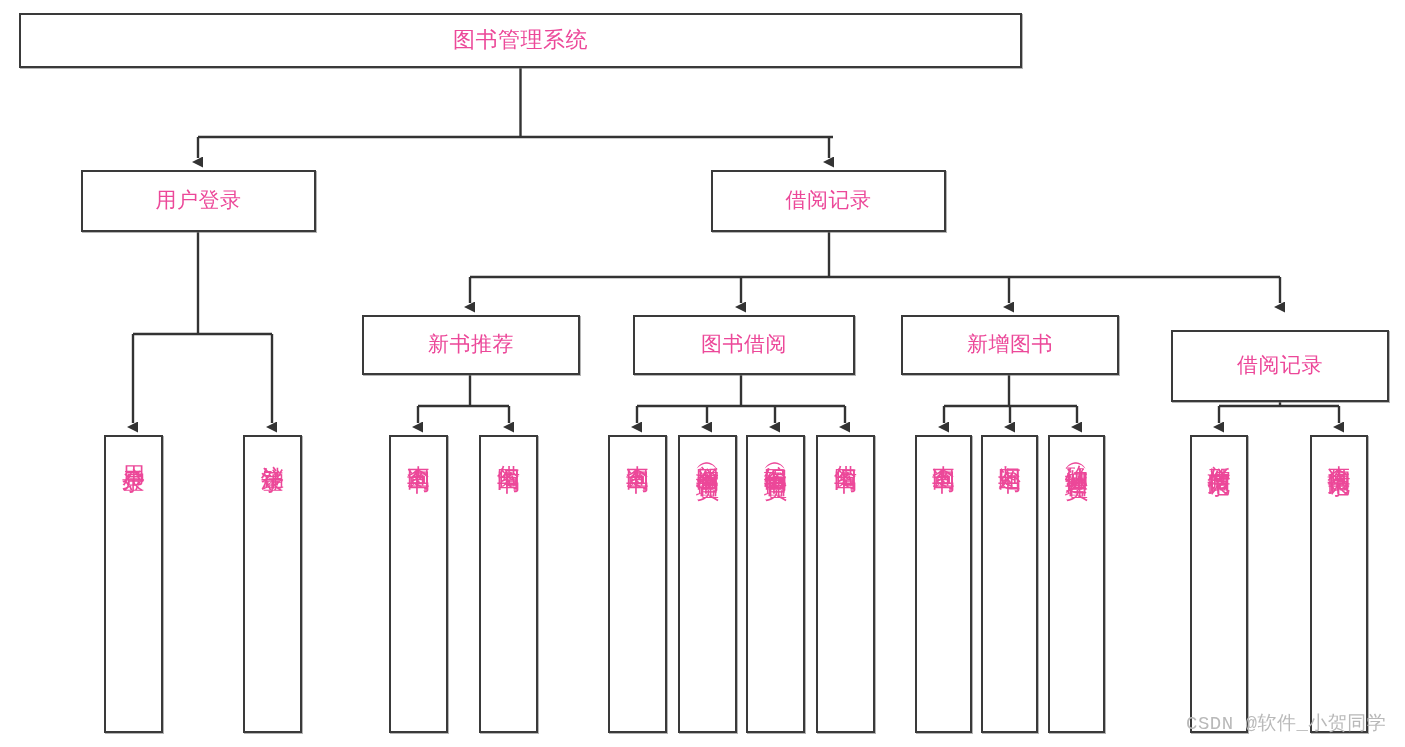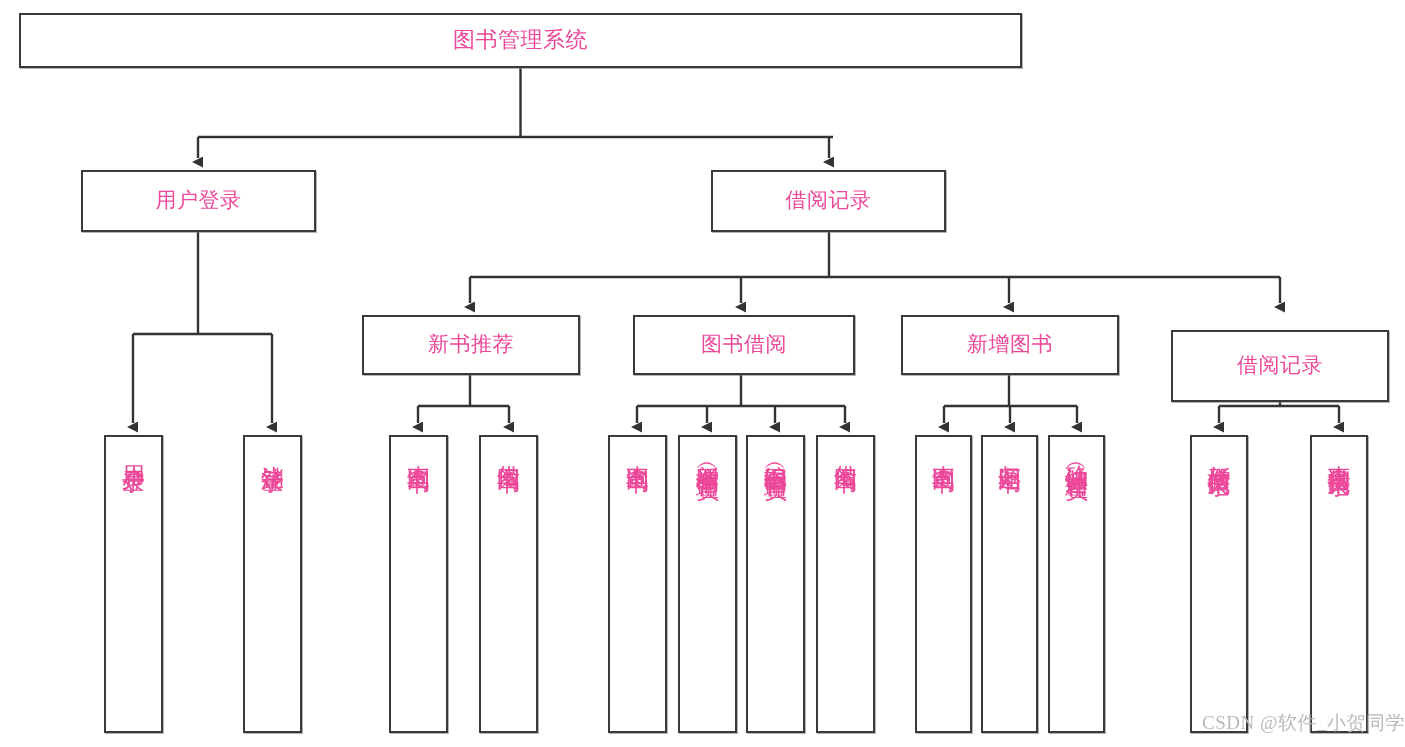--- a/index.html
+++ b/index.html
@@ -61,22 +61,21 @@
   }
   #node-root .label { font-size: 22px; }
   .watermark {
     position: absolute;
     left: 1186px;
     top: 710px;
     font-size: 19px;
     color: #b9b9b9;
     white-space: nowrap;
     letter-spacing: 0.5px;
-    font-family: Liberation Serif, serif;
-    margin-left: 16px;
+    font-family: Liberation Mono, monospace;
   }
 </style>
 </head>
 <body>
 
 <div id="diagram-root">
 
   <svg class="connectors" viewBox="0 0 1405 747">
     <defs>
       <marker id="arrowhead" markerWidth="11" markerHeight="11" refX="1.5" refY="5" orient="auto" markerUnits="userSpaceOnUse">

